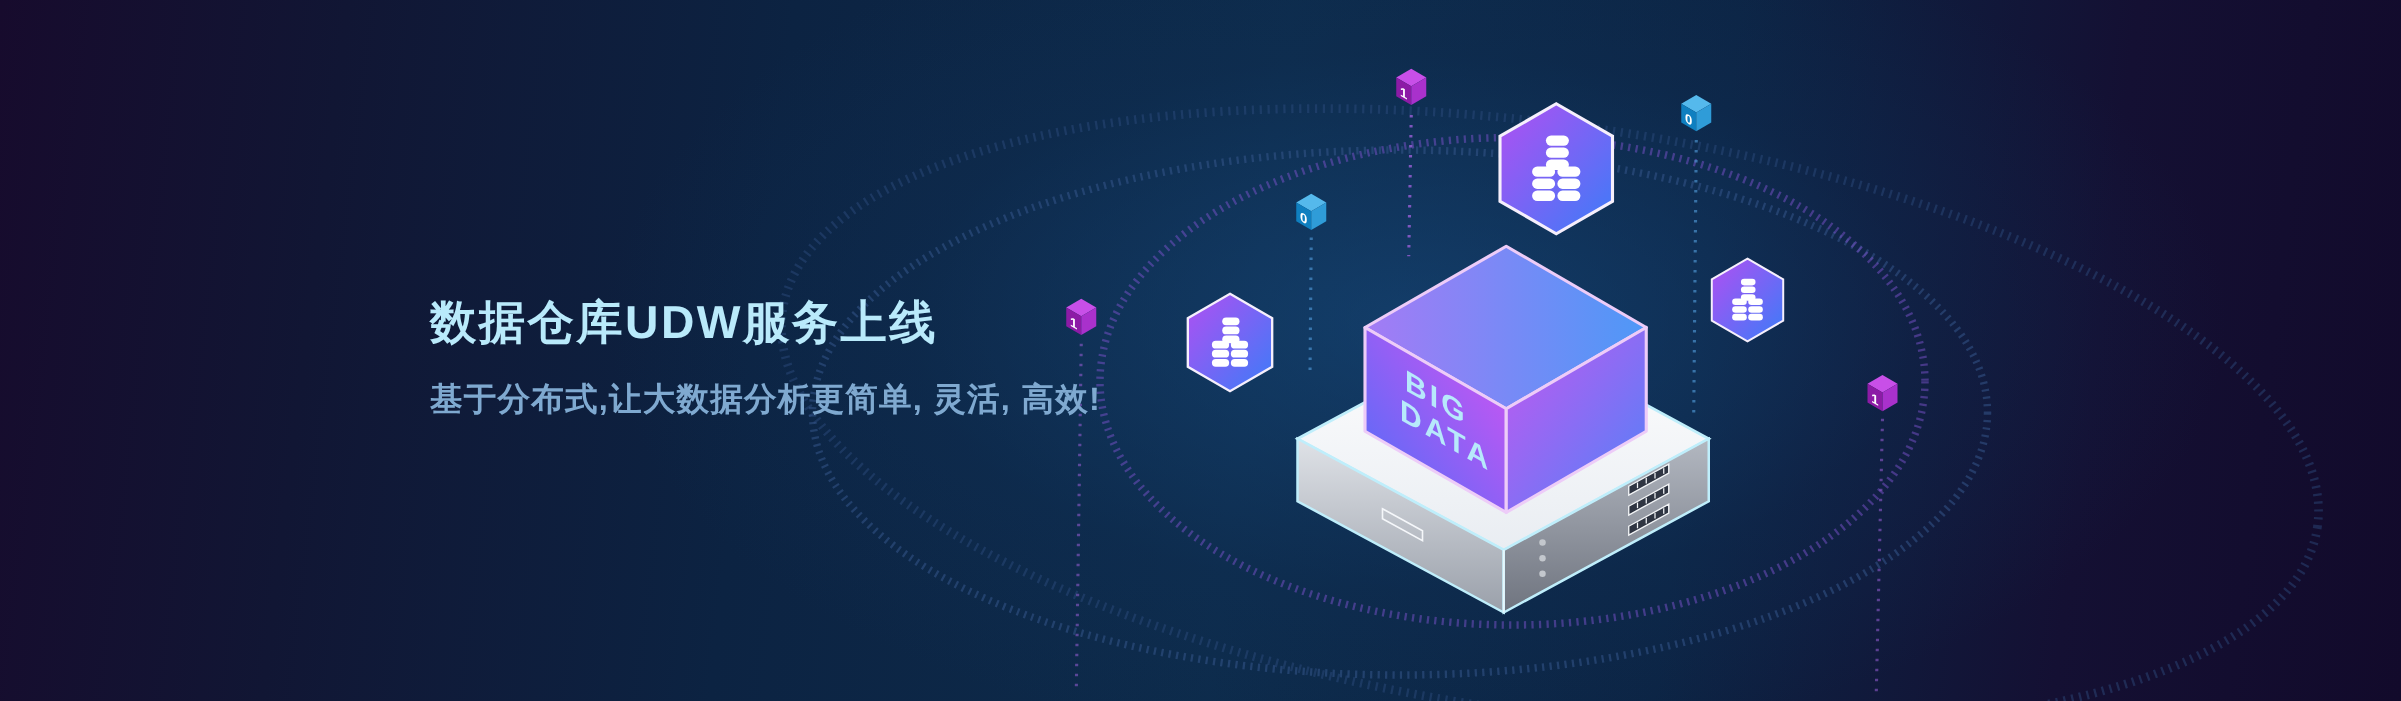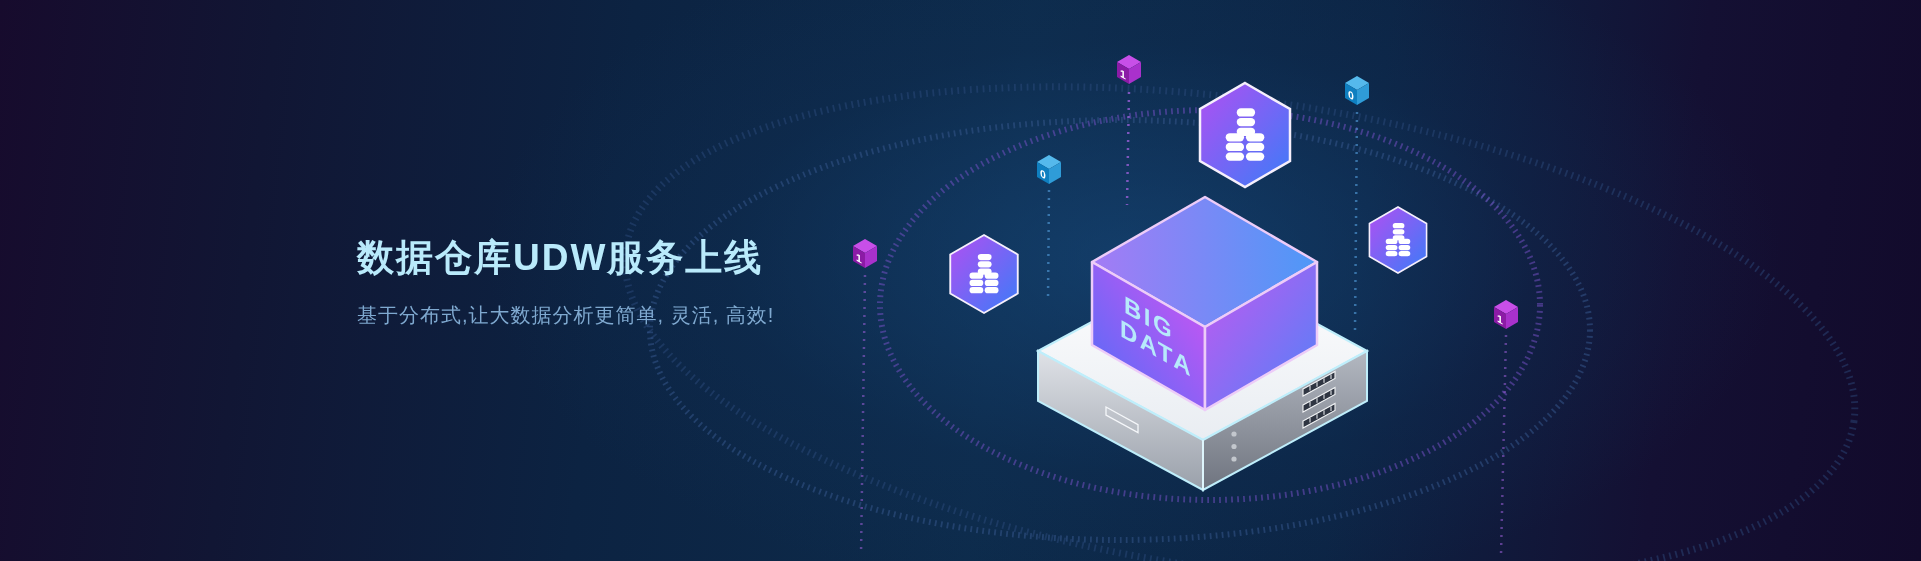--- a/index.html
+++ b/index.html
@@ -9,29 +9,29 @@
   }
   .banner{
     position:relative;
     width:1921px;height:561px;
     overflow:hidden;
     background:
       radial-gradient(900px 480px at 59% 46%, rgba(24,78,132,.55), rgba(16,50,90,.28) 45%, rgba(0,0,0,0) 72%),
       linear-gradient(97deg,#170b2d 0%,#111634 14%,#0c2342 32%,#0d2b4b 52%,#0c2444 70%,#141033 86%,#120a2b 100%);
   }
   .illustration{position:absolute;left:0;top:0;width:1921px;height:561px;}
-  .copy{position:absolute;left:357px;top:236px;}
+  .copy{position:absolute;left:344px;top:236px;}
   .copy h1{
     margin:0;
     font-size:37px;line-height:1.2;font-weight:bold;
     letter-spacing:2px;color:#b9eafb;
   }
   .copy p{
     margin:22px 16px 0 0;
-    font-size:20px;font-weight:400;
+    font-size:26px;font-weight:700;
     letter-spacing:1px;color:#7fa9d0;
   }
   .bit{font-size:10.5px;font-weight:bold;fill:#ffffff;text-anchor:middle;
        font-family:"Liberation Sans","DejaVu Sans",sans-serif;}
   .cube-label{font-weight:bold;fill:#b7e9fb;letter-spacing:2.5px;
        font-family:"Liberation Sans","DejaVu Sans",sans-serif;}
 </style>
 </head>
 <body>
 

